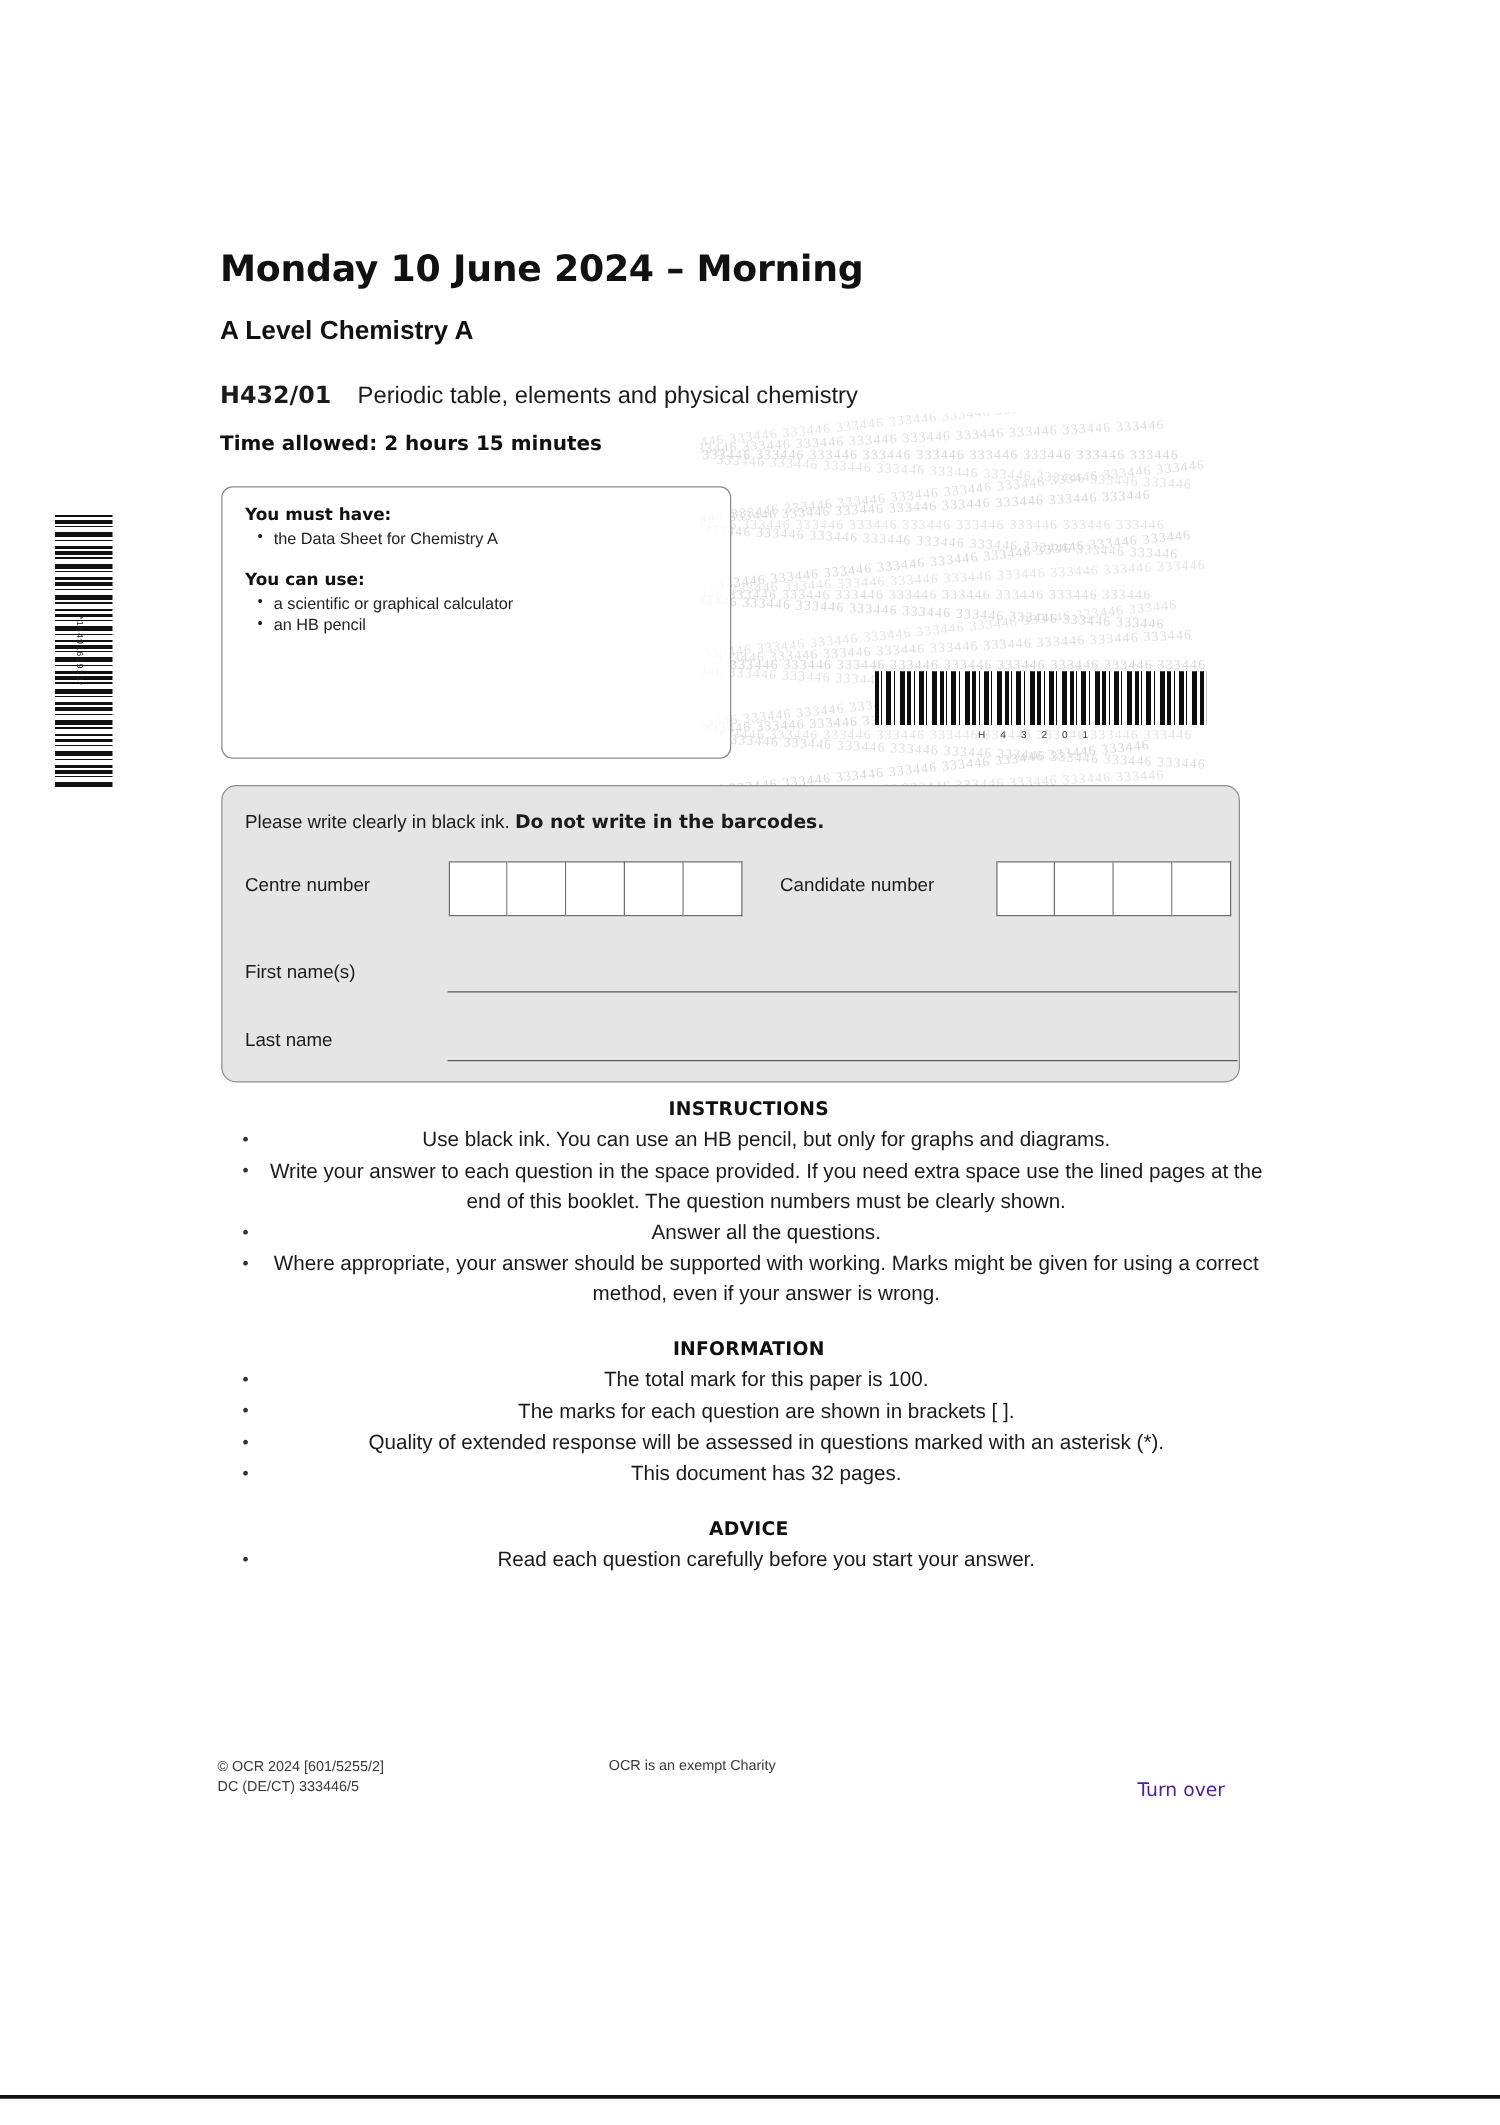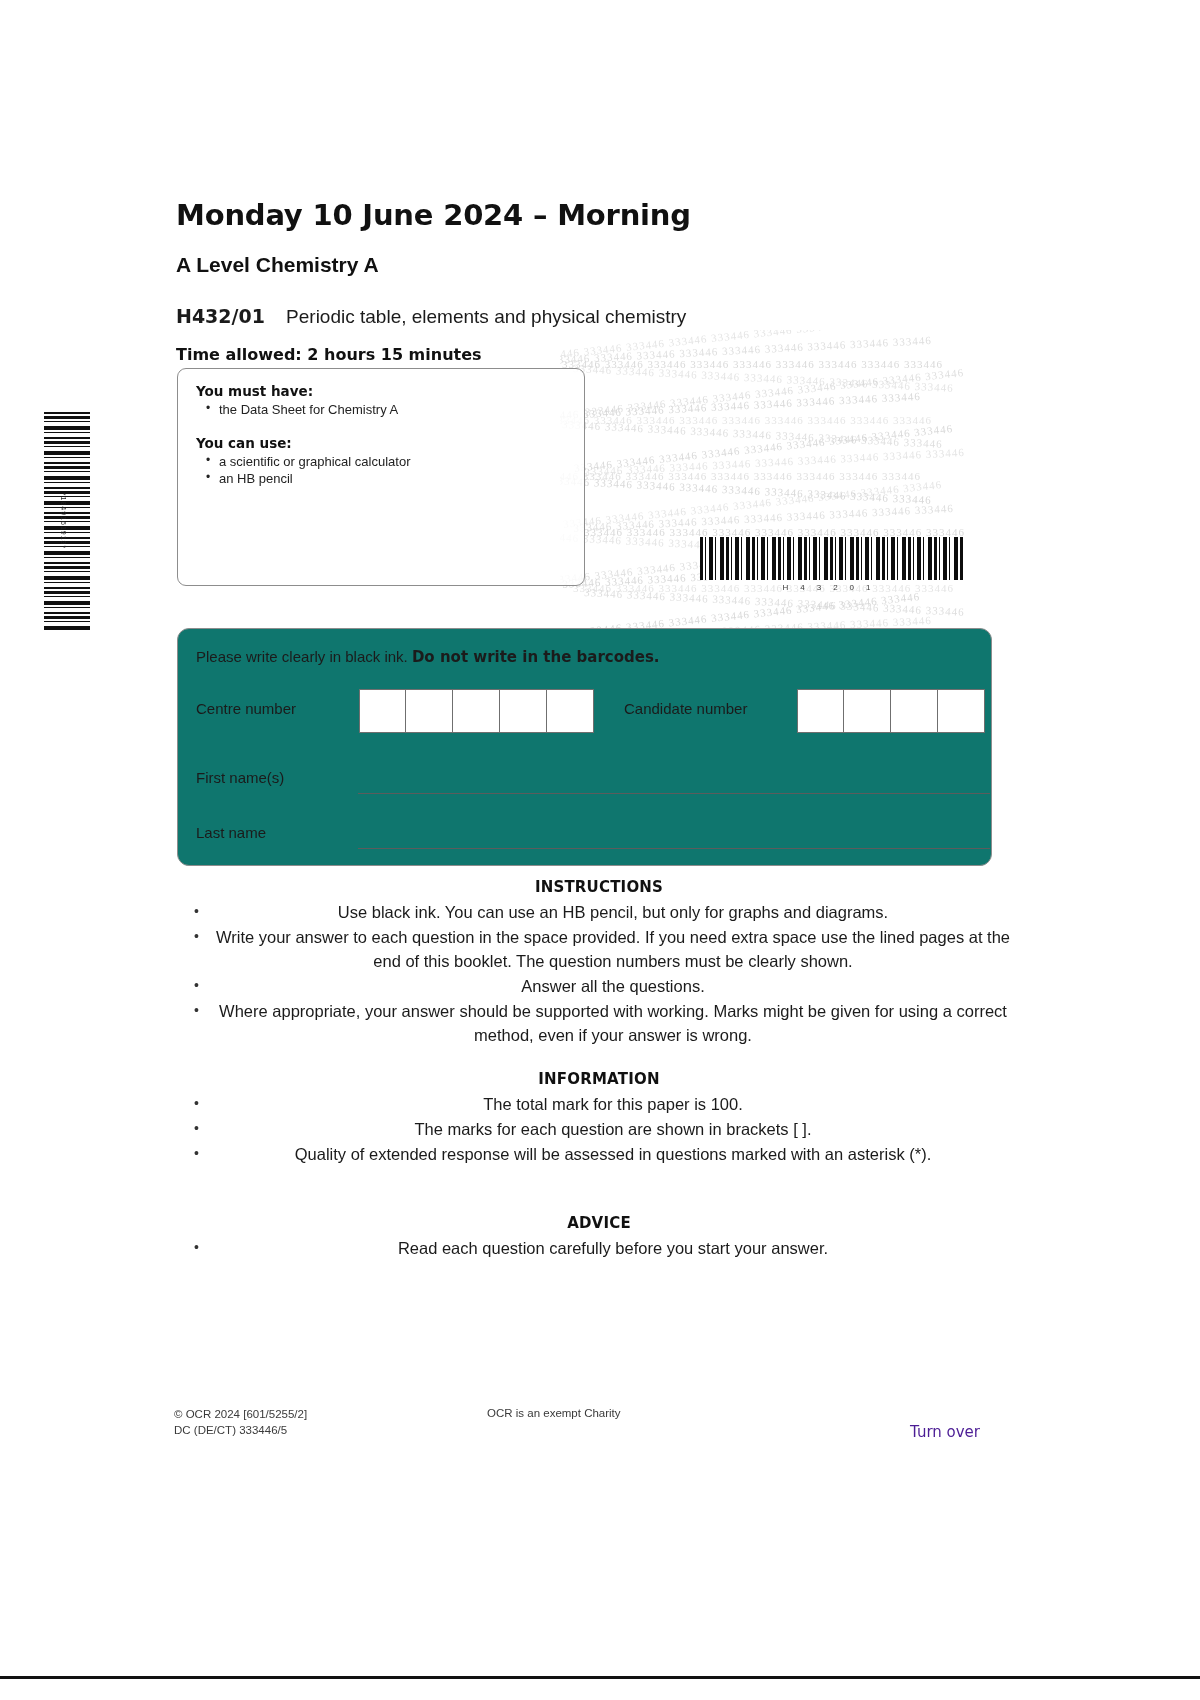--- a/index.html
+++ b/index.html
@@ -143,21 +143,21 @@
     font-family: "DejaVu Sans", sans-serif;
     font-weight: bold;
     font-size: 16px;
     color: #111;
   }
 
   
   .musthave-box {
     position: absolute;
     left: 177px;
-    top: 368px;
+    top: 389px;
     width: 408px;
     height: 218px;
     border: 1px solid #8d8d8d;
     border-radius: 9px;
     background: rgba(255,255,255,0.82);
     box-sizing: border-box;
     padding: 14px 18px;
   }
   .mh-head {
     font-family: "DejaVu Sans", sans-serif;
@@ -219,21 +219,21 @@
   
   .cand-box {
     position: absolute;
     left: 177px;
     top: 628px;
     width: 815px;
     height: 238px;
     border: 1px solid #8d8d8d;
     border-radius: 12px;
     box-sizing: border-box;
-    background: #0f766e;
+    background: #e5e5e5;
   }
   .cand-note {
     position: absolute;
     left: 18px;
     top: 19px;
     font-size: 15px;
     color: #1b1b1b;
   }
   .cand-note b { font-family: "DejaVu Sans", sans-serif; font-weight: bold; }
 
@@ -457,20 +457,21 @@
       <li><span>Where appropriate, your answer should be supported with working. Marks might be given for using a correct method, even if your answer is wrong.</span></li>
     </ul>
   </div>
 
   <div class="sec" style="top:1070px">
     <h3>INFORMATION</h3>
     <ul>
       <li><span>The total mark for this paper is 100.</span></li>
       <li><span>The marks for each question are shown in brackets [  ].</span></li>
       <li><span>Quality of extended response will be assessed in questions marked with an asterisk (*).</span></li>
+      <li><span>This document has 32 pages.</span></li>
     </ul>
   </div>
 
   <div class="sec" style="top:1214px">
     <h3>ADVICE</h3>
     <ul>
       <li><span>Read each question carefully before you start your answer.</span></li>
     </ul>
   </div>
 

